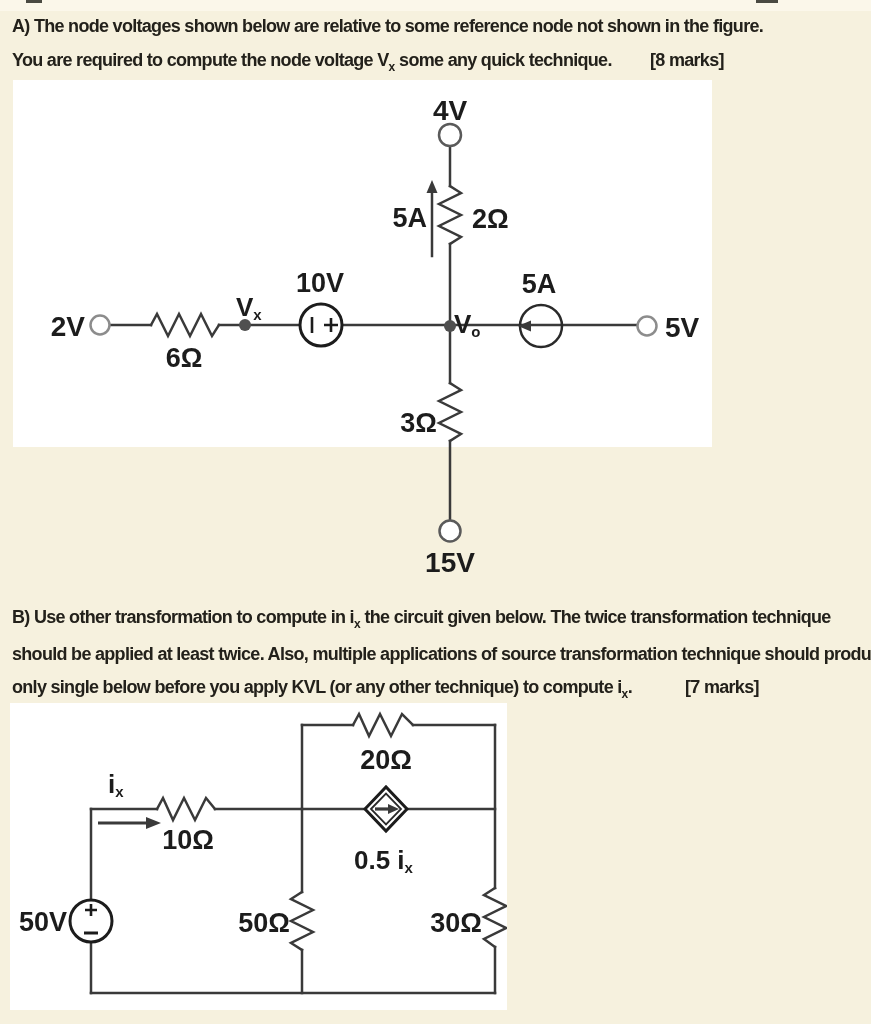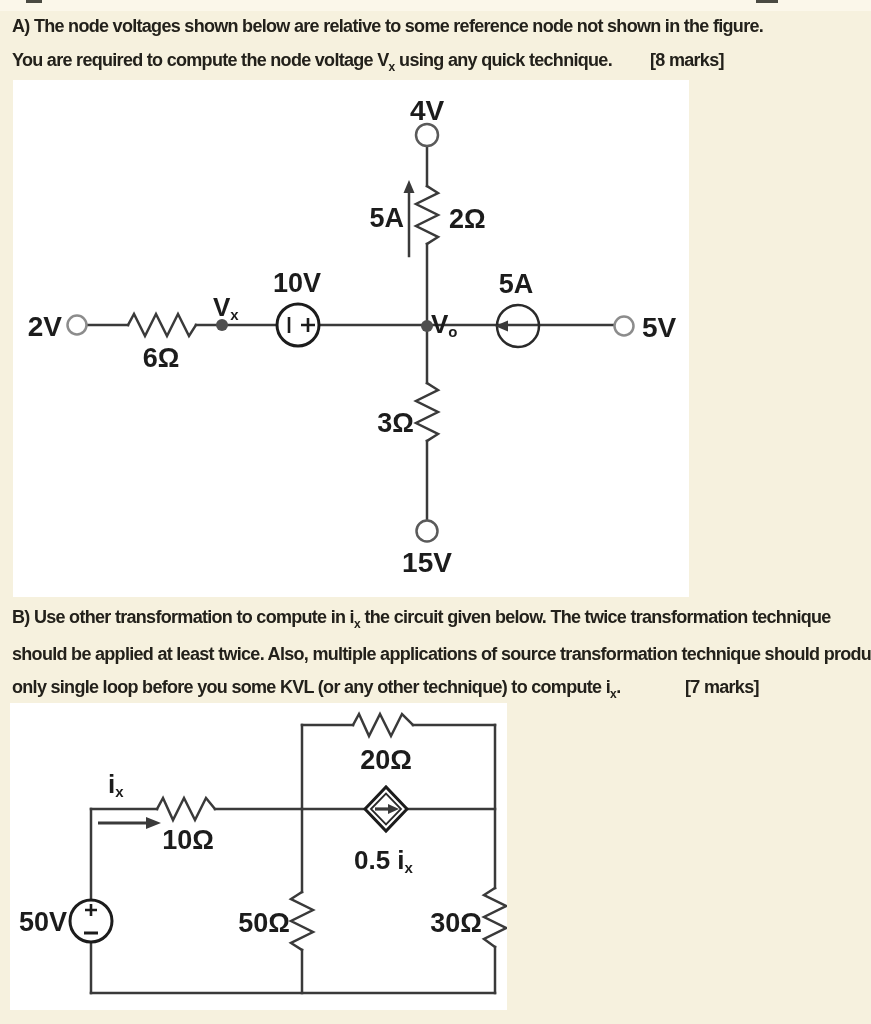--- a/index.html
+++ b/index.html
@@ -33,24 +33,24 @@
   .subts{font-size:15px;}
 </style>
 </head>
 <body>
 
 <div class="topband"></div>
 <div class="artifact" style="left:26px;top:0;width:16px;height:3px;"></div>
 <div class="artifact" style="left:756px;top:0;width:22px;height:3px;"></div>
 
 <div class="bodyline" style="left:12px;top:16px;">A)    The node voltages shown below are relative to some reference node not shown in the figure.</div>
-<div class="bodyline" style="left:12px;top:50px;"><span>You are required to compute the node voltage V</span><sub>x</sub><span> using any quick technique.</span></div>
+<div class="bodyline" style="left:12px;top:50px;"><span>You are required to compute the node voltage V</span><sub>x</sub><span> some any quick technique.</span></div>
 <div class="marks" style="left:650px;top:50px;">[8 marks]</div>
 
-<div class="panel" style="left:13px;top:80px;width:676px;height:517px;">
+<div class="panel" style="left:13px;top:80px;width:676px;height:367px;padding-left:23px;">
 <svg width="676" height="517" viewBox="0 0 676 517">
 
   <path class="wire" d="M73,245 H115"></path>
   <polyline class="wire" points="115,245 121,234 132,256 143,234 154,256 165,234 176,256 183,245"></polyline>
   <path class="wire" d="M183,245 H264"></path>
   <path class="wire" d="M306,245 H602"></path>
   <path class="wire" d="M414,66 V106"></path>
   <polyline class="wire" points="414,106 425,113 403,124 425,135 403,146 425,157 414,164"></polyline>
   <path class="wire" d="M414,164 V303"></path>
   <polyline class="wire" points="414,303 425,310 403,321 425,332 403,343 425,354 414,361"></polyline>
@@ -84,21 +84,21 @@
   <text class="clabel fs26" x="418" y="253"><tspan>V</tspan><tspan class="subts" dy="4">o</tspan></text>
   <text class="clabel fs27" x="503" y="213" text-anchor="middle">5A</text>
   <text class="clabel fs28" x="629" y="257">5V</text>
   <text class="clabel fs27" x="401" y="352" text-anchor="end">3Ω</text>
   <text class="clabel fs28" x="414" y="492" text-anchor="middle">15V</text>
 </svg>
 </div>
 
 <div class="bodyline" style="left:12px;top:607px;"><span>B)    Use other transformation to compute  in i</span><sub>x</sub><span> the circuit given below. The twice transformation technique</span></div>
 <div class="bodyline" style="left:12px;top:644px;">should be applied at least twice. Also, multiple applications of source transformation technique should produce</div>
-<div class="bodyline" style="left:12px;top:677px;"><span>only single loop before you some KVL (or any other technique) to compute i</span><sub>x</sub><span>.</span></div>
+<div class="bodyline" style="left:12px;top:677px;"><span>only single below before you apply KVL (or any other technique) to compute i</span><sub>x</sub><span>.</span></div>
 <div class="marks" style="left:685px;top:677px;text-align:right;">[7 marks]</div>
 
 <div class="panel" style="left:10px;top:703px;width:497px;height:307px;">
 <svg width="497" height="307" viewBox="0 0 497 307">
 
   <path class="wire" d="M81,106 V197"></path>
   <path class="wire" d="M81,239 V290"></path>
   <path class="wire" d="M81,290 H485"></path>
   <path class="wire" d="M81,106 H147"></path>
   <polyline class="wire" points="147,106 153,95 163,117 174,95 185,117 196,95 205,106"></polyline>

